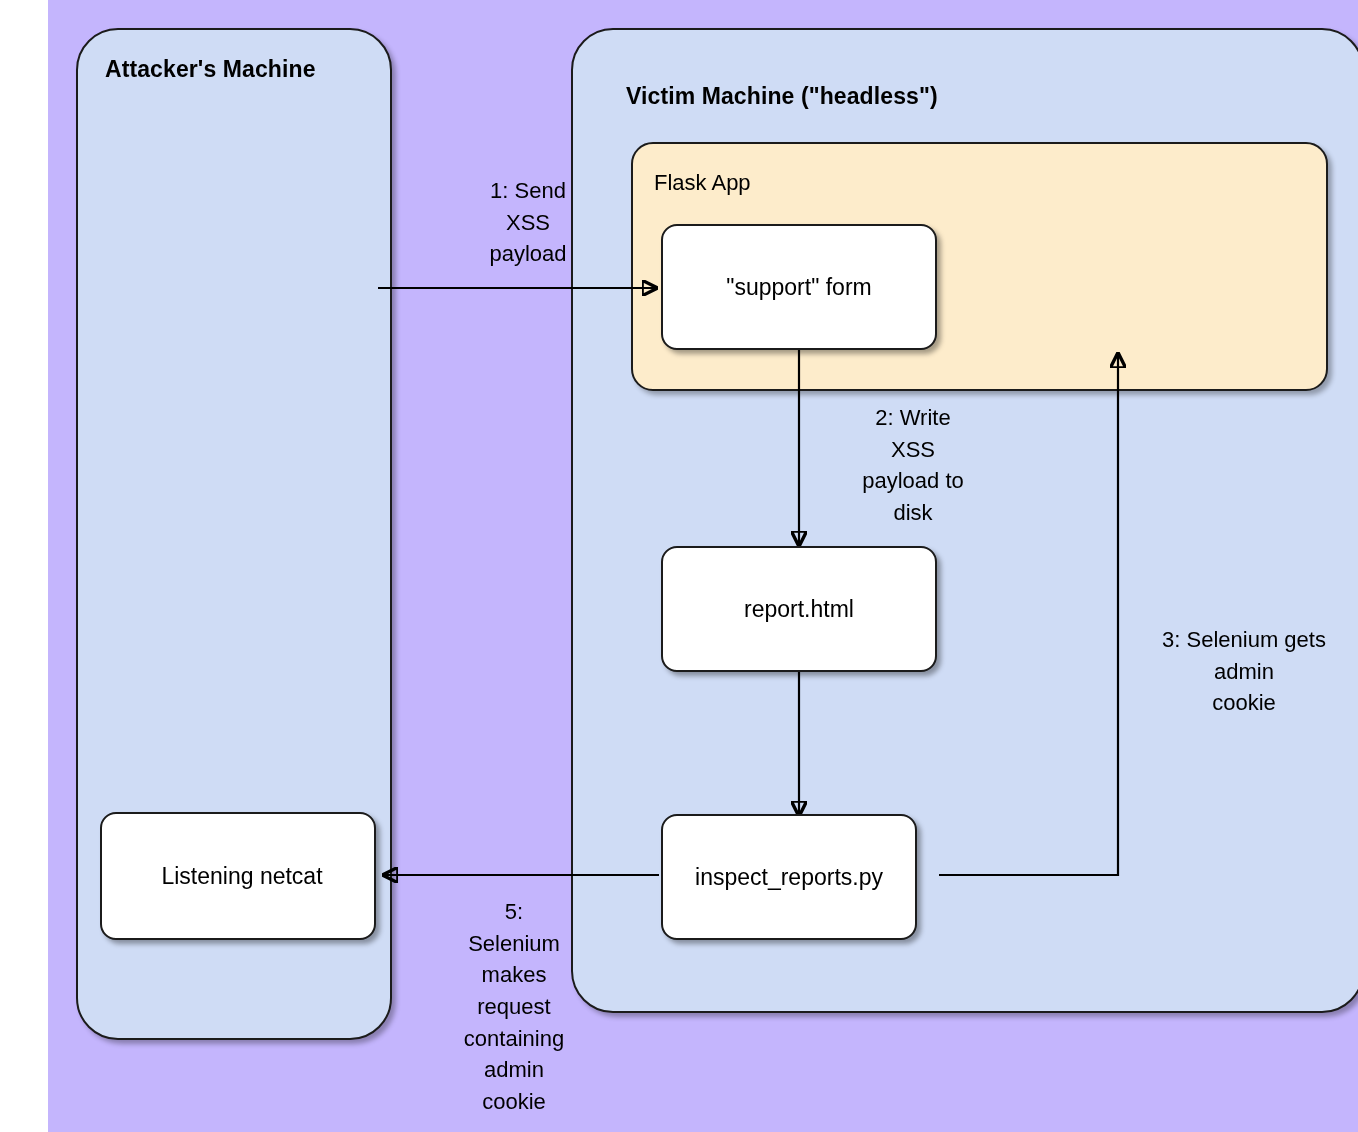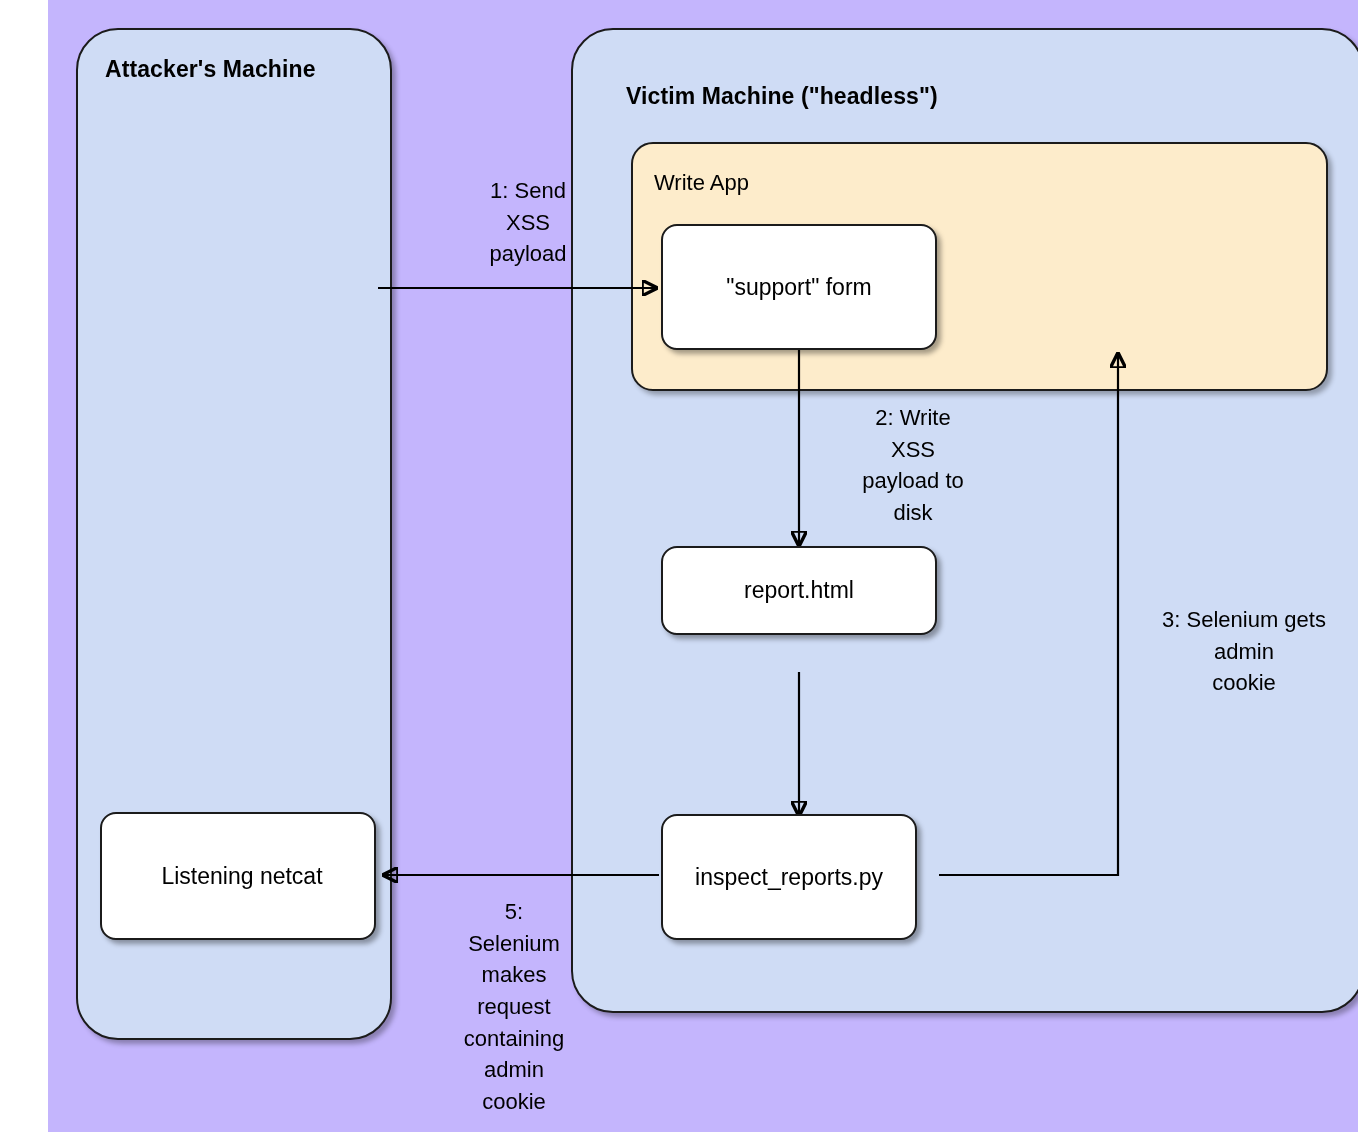--- a/index.html
+++ b/index.html
@@ -96,21 +96,21 @@
 
 <div id="canvas">
 
   <div class="container-box" style="left:28px; top:28px; width:316px; height:1012px;"></div>
   <div class="container-title" style="left:57px; top:56px;">Attacker's Machine</div>
 
   <div class="container-box" style="left:523px; top:28px; width:793px; height:985px;"></div>
   <div class="container-title" style="left:578px; top:83px;">Victim Machine ("headless")</div>
 
   <div class="flask-box" style="left:583px; top:142px; width:697px; height:249px;"></div>
-  <div class="flask-title" style="left:606px; top:170px;">Write App</div>
+  <div class="flask-title" style="left:606px; top:170px;">Flask App</div>
 
   <svg id="edges" viewBox="0 0 1358 1132" xmlns="http://www.w3.org/2000/svg">
     <defs>
       <marker id="arrow" viewBox="0 0 10 10" refX="9" refY="5" markerWidth="7" markerHeight="7" orient="auto-start-reverse">
         <path d="M 0 0 L 10 5 L 0 10 z" fill="#000000" stroke="none"></path>
       </marker>
     </defs>
 
     <path d="M 330 288 L 608 288" marker-end="url(#arrow)"></path>
 
@@ -122,34 +122,34 @@
 
     <path d="M 611 875 L 336 875" marker-end="url(#arrow)"></path>
   </svg>
 
 
   <div class="node" style="left:52px; top:812px; width:276px; height:128px;padding-left:8px;">Listening netcat</div>
 
   <div class="node" style="left:613px; top:224px; width:276px; height:126px;">"support" form</div>
 
 
-  <div class="node" style="left:613px; top:546px; width:276px; height:89px;">report.html</div>
+  <div class="node" style="left:613px; top:546px; width:276px; height:126px;">report.html</div>
 
   <div class="node" style="left:613px; top:814px; width:256px; height:126px;">inspect_reports.py</div>
 
   <div class="edge-label" style="left:390px; top:175px; width:180px;">1: Send
 XSS
 payload</div>
 
   <div class="edge-label" style="left:765px; top:402px; width:200px;">2: Write
 XSS
 payload to
 disk</div>
 
-  <div class="edge-label" style="left:1081px; top:604px; width:230px;">3: Selenium gets
+  <div class="edge-label" style="left:1081px; top:624px; width:230px;">3: Selenium gets
 admin
 cookie</div>
 
 
   <div class="edge-label" style="left:376px; top:896px; width:180px;">5:
 Selenium
 makes
 request
 containing
 admin

